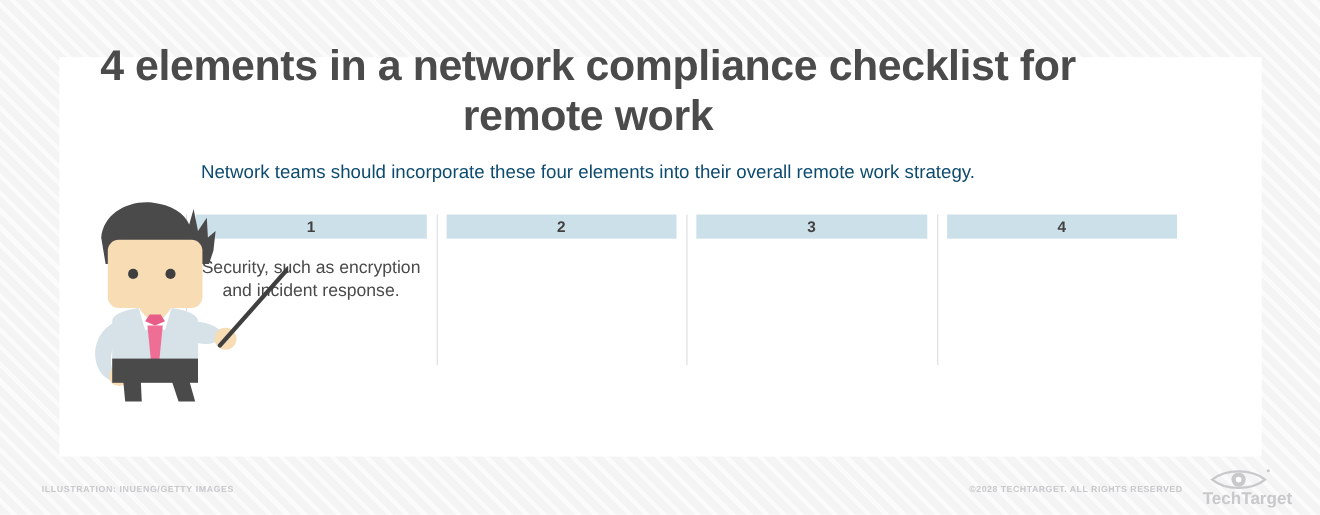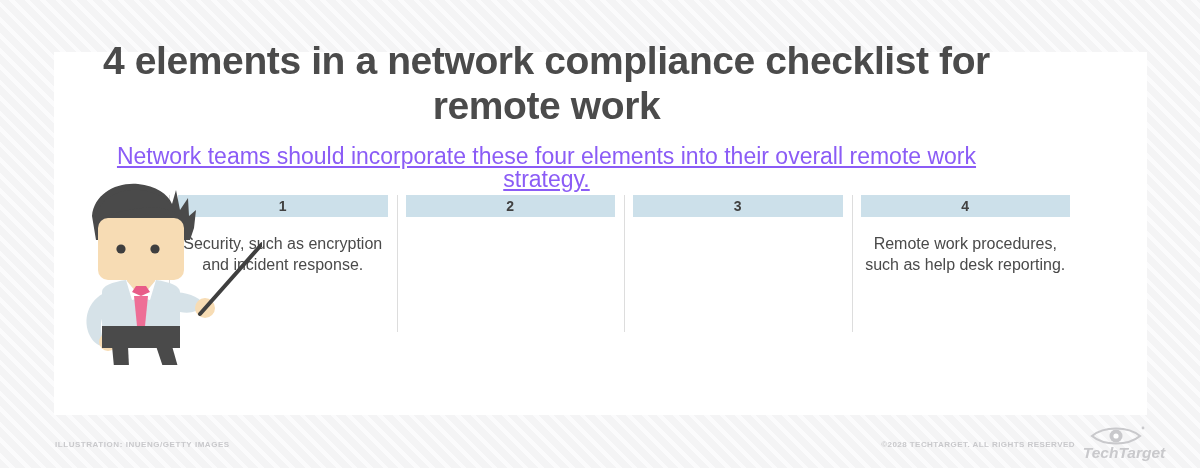--- a/index.html
+++ b/index.html
@@ -28,41 +28,40 @@
     left: 54px;
     top: 52px;
     width: 1093px;
     height: 363px;
     background: #ffffff;
   }
 
   
   .heading-block {
     position: absolute;
-    left: 80px;
+    left: 68px;
     top: 38px;
     width: 933px;
     text-align: center;
   }
   .title {
     font-size: 39px;
     line-height: 45px;
     font-weight: bold;
     color: #4b4b4b;
     letter-spacing: -0.4px;
     margin: 0;
     font-stretch: condensed;
   }
   .subtitle {
-    font-size: 23px;
+    font-size: 17px;
     line-height: 23px;
-    color: #8b5cf6;
+    color: #0c4a6e;
     margin: 17px 0 0 0;
     font-weight: normal;
-    text-decoration: underline;
   }
 
   
   .columns {
     position: absolute;
     left: 169px;
     top: 195px;
     width: 910px;
     height: 140px;
     display: flex;
@@ -115,45 +114,44 @@
     left: 72px;
     top: 180px;
     width: 190px;
     height: 185px;
   }
   .illustration svg { display: block; }
 
   
   .credit-left {
     position: absolute;
-    left: 55px;
+    left: 38px;
     top: 440px;
     font-size: 8px;
     font-weight: bold;
     letter-spacing: 0.55px;
     color: #c9c9cc;
     text-align: center;
   }
   .credit-right {
     position: absolute;
     right: 125px;
     top: 440px;
     font-size: 8px;
     font-weight: bold;
     letter-spacing: 0.45px;
     color: #c9c9cc;
     text-align: right;
   }
   .logo {
     position: absolute;
-    right: 24px;
+    right: 14px;
     top: 424px;
     width: 104px;
     height: 38px;
-    font-style: italic;
   }
   .logo svg { display: block; }
 </style>
 </head>
 <body>
 
 <div class="card"></div>
 
 <div class="heading-block">
   <h1 class="title">4 elements in a network compliance checklist for remote work</h1>
@@ -170,21 +168,20 @@
   <div class="col">
     <div class="num-band">2</div>
   </div>
 
   <div class="col">
     <div class="num-band">3</div>
   </div>
 
   <div class="col">
     <div class="num-band">4</div>
-    <div class="col-text">Remote work procedures, such as help desk reporting.</div>
   </div>
 
 </div>
 
 <div class="illustration">
   <svg width="190" height="185" viewBox="0 0 190 185" xmlns="http://www.w3.org/2000/svg">
 
     <path d="M20 36 C22 14, 44 2, 66 4 C84 6, 96 14, 100 24 L104 10 L108 30 L116 18 L117 36 L124 30 L122 48 L118 60 L24 60 Z" fill="#4a4a4a"></path>
 
     <rect x="26" y="38" width="86" height="62" rx="10" fill="#f7dcb4"></rect>

